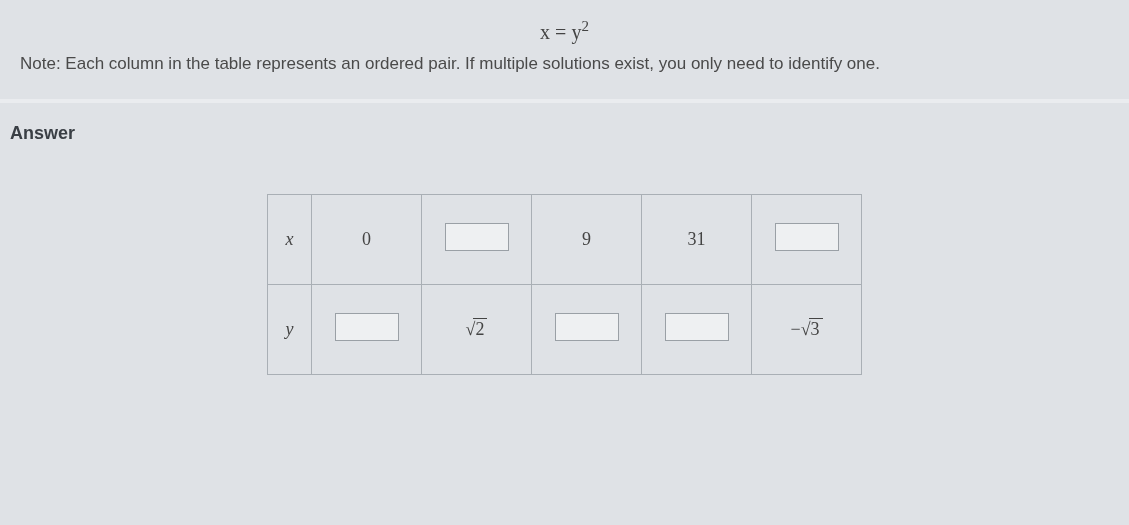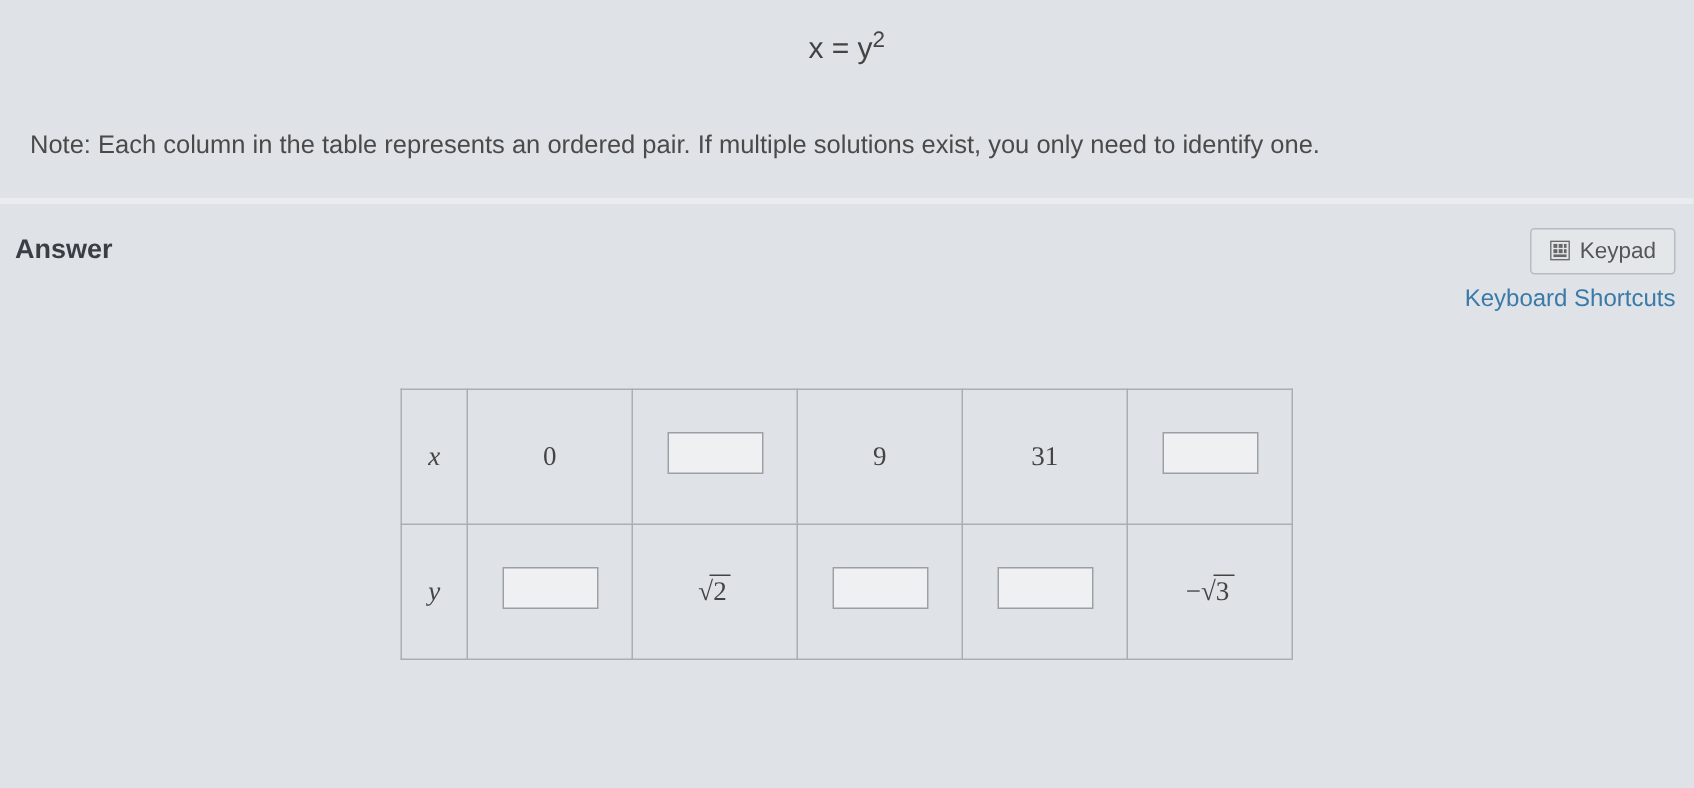--- a/index.html
+++ b/index.html
@@ -11,44 +11,44 @@
       font-family: -apple-system, BlinkMacSystemFont, "Segoe UI", Helvetica, Arial, sans-serif;
       background: #dfe2e6;
       width: 1129px;
       height: 525px;
       overflow: hidden;
       color: #3a4550;
     }
     .equation-area {
       text-align: center;
       padding: 18px 0 10px 0;
-      font-family: Liberation Sans, sans-serif;
+      font-family: Liberation Serif, serif;
       font-size: 20px;
       color: #444;
     }
     .equation-area sup {
       font-size: 0.75em;
       vertical-align: super;
     }
     .note {
       padding: 0 20px 25px 20px;
       font-size: 17px;
       color: #4a4a4a;
-      margin-top: 32px;
     }
     .divider {
       height: 4px;
       background: rgba(255,255,255,0.35);
       margin-bottom: 16px;
     }
     .answer-row {
       display: flex;
-      justify-content: space-between;
+      justify-content: flex-start;
       align-items: flex-start;
       padding: 0 12px 0 10px;
+      flex-direction: column;
     }
     .answer-label {
       font-size: 18px;
       font-weight: 600;
       color: #3a3f45;
       padding-top: 4px;
     }
     .right-controls {
       text-align: right;
     }
@@ -130,38 +130,20 @@
 <div class="equation-area">
   <span>x</span><span> = </span><span>y</span><sup>2</sup>
 </div>
 
 <div class="note">Note: Each column in the table represents an ordered pair. If multiple solutions exist, you only need to identify one.</div>
 
 <div class="divider"></div>
 
 <div class="answer-row">
   <div class="answer-label">Answer</div>
-  <div class="right-controls">
-    <button class="keypad-btn">
-      <span class="keypad-icon">
-        <svg viewBox="0 0 16 16">
-            <rect x="1" y="1" width="14" height="14" fill="none" stroke="#666" stroke-width="1"></rect>
-            <rect x="3" y="3" width="3" height="3" fill="#666"></rect>
-            <rect x="7" y="3" width="3" height="3" fill="#666"></rect>
-            <rect x="11" y="3" width="2" height="3" fill="#666"></rect>
-            <rect x="3" y="7" width="3" height="3" fill="#666"></rect>
-            <rect x="7" y="7" width="3" height="3" fill="#666"></rect>
-            <rect x="11" y="7" width="2" height="3" fill="#666"></rect>
-            <rect x="3" y="11" width="10" height="2" fill="#666"></rect>
-          </svg>
-      </span>
-      <span>Keypad</span>
-    </button>
-    <div class="shortcuts-link">Keyboard Shortcuts</div>
-  </div>
 </div>
 
 <div class="table-wrap">
   <table class="worksheet">
     <tbody>
         <tr>
       <td class="labelcell">x</td>
       <td class="datacell">0</td>
       <td class="datacell">
         <span class="input-box"></span>

